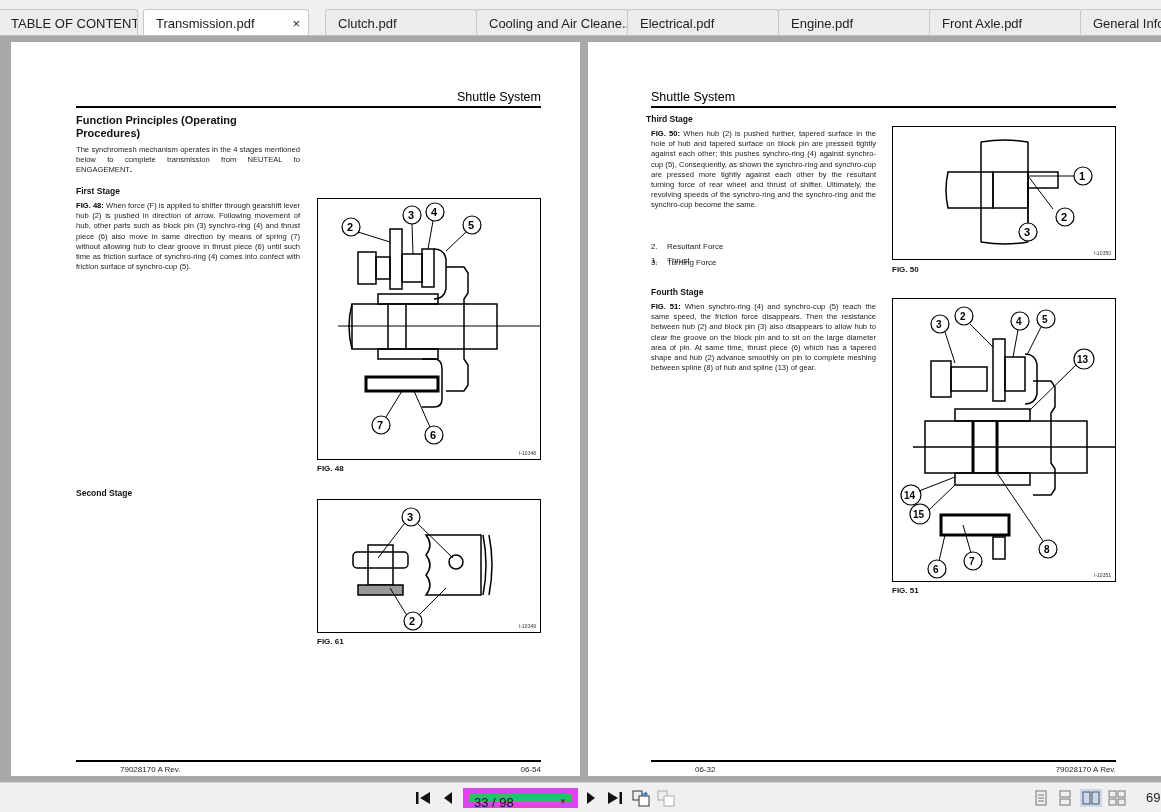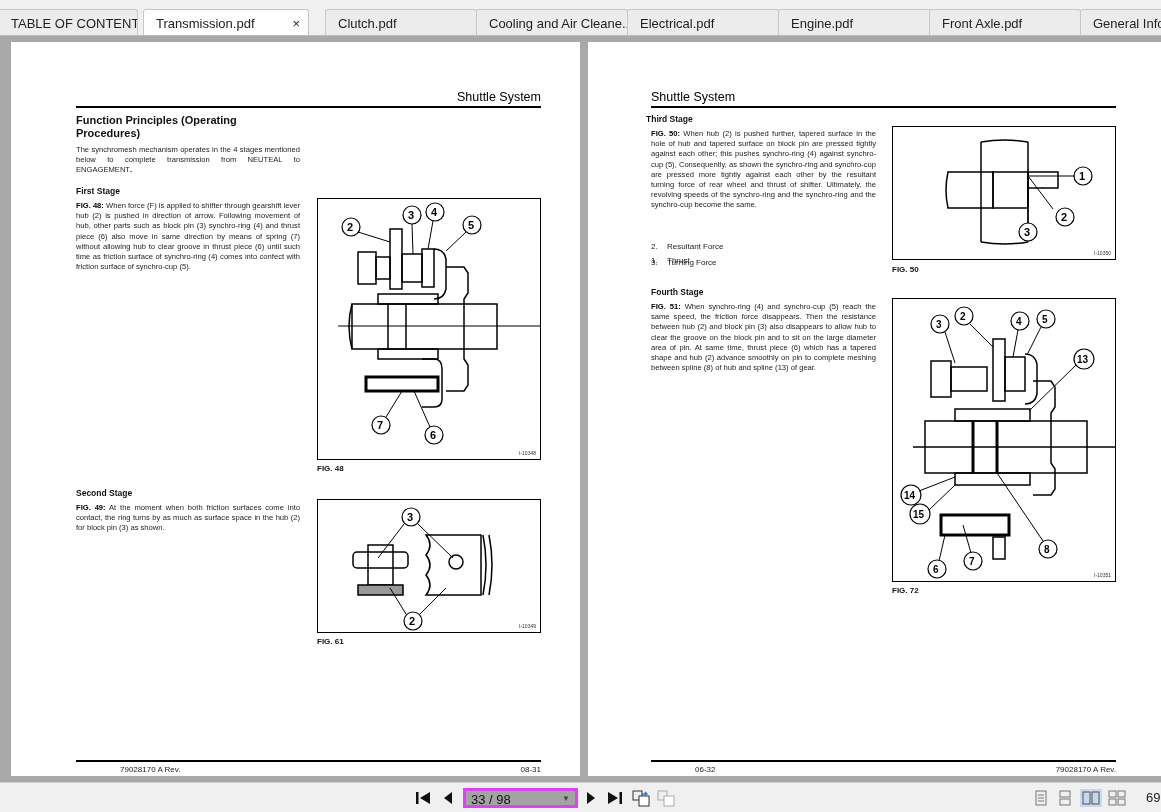--- a/index.html
+++ b/index.html
@@ -20,21 +20,21 @@
   .para b { font-weight: bold; color: #000; }
   .figbox { position: absolute; border: 1px solid #000; background: #fff; }
   .figcap { position: absolute; font-size: 8px; font-weight: bold; color: #111; }
   .figid { position: absolute; font-size: 5px; color: #333; }
   .foot-rule { position: absolute; height: 2px; background: #000; }
   .foot { position: absolute; font-size: 8px; color: #222; margin-left: 44px; }
   .listitem { position: absolute; font-size: 8px; color: #222; }
   .listitem .num { display: inline-block; width: 16px; }
   .toolbar { position: absolute; left: 0; top: 782px; width: 1161px; height: 30px; background: #f0f0f0; border-top: 1px solid #d0d0d0; }
   .tbtn { position: absolute; top: 6px; width: 18px; height: 18px; display: flex; align-items: center; justify-content: center; font-size: 14px; color: #111; }
-  .pagebox { position: absolute; left: 463px; top: 5px; width: 115px; height: 20px; background: #a3a3a3; border: 3px solid #d946ef; font-size: 13px; padding: 1px 0 0 5px; color: #111; }
+  .pagebox { position: absolute; left: 463px; top: 5px; width: 115px; height: 20px; background: #22c55e; border: 6px solid #d946ef; font-size: 13px; padding: 1px 0 0 5px; color: #111; }
   .pagebox .dd { position: absolute; right: 5px; top: 3px; font-size: 8px; color: #444; }
   .zoomtxt { position: absolute; left: 1146px; top: 7px; font-size: 13px; color: #222; }
   svg { position: absolute; }
 </style>
 </head>
 <body>
 
 <div class="tabbar">
   <div class="tab" style="left:-2px;width:140px;"><span>TABLE OF CONTENT....</span></div>
   <div class="tab active" style="left:143px;width:166px;"><span>Transmission.pdf</span><span class="close">×</span></div>
@@ -97,21 +97,20 @@
             <line x1="148" y1="33" x2="128" y2="52"></line>
           <line x1="68" y1="218" x2="84" y2="192"></line>
             <line x1="112" y1="228" x2="96" y2="192"></line>
         </g>
       </svg>
       <div class="figid" style="right:4px;bottom:3px;">I-10348</div>
     </div>
     <div class="figcap" style="left:306px;top:422px;">FIG. 48</div>
 
     <div class="h3" style="left:65px;top:446px;">Second Stage</div>
-    <div class="para" style="left:65px;top:461px;width:224px;"><b>FIG. 49:</b><span> At the moment when both friction surfaces come into contact, the ring turns by as much as surface space in the hub (2) for block pin (3) as shown.</span></div>
 
     <div class="figbox" style="left:306px;top:457px;width:224px;height:134px;">
       <svg width="222" height="132" viewBox="0 0 222 132">
         <g fill="none" stroke="#000" stroke-width="1.5">
           <rect x="50" y="45" width="25" height="40"></rect>
           <rect x="35" y="52" width="55" height="16" rx="4"></rect>
           <path d="M40 85 h45 v10 h-45z" fill="#999"></path>
           <path d="M108 35 q8 10 0 20 q8 10 0 20 q8 10 0 20 h55 v-60z"></path>
           <circle cx="138" cy="62" r="7"></circle>
           <path d="M165 35 q6 30 0 60 M171 35 q6 30 0 60"></path>
@@ -128,21 +127,21 @@
           <line x1="88" y1="114" x2="72" y2="88"></line>
             <line x1="102" y1="114" x2="128" y2="88"></line>
         </g>
       </svg>
       <div class="figid" style="right:4px;bottom:3px;">I-10349</div>
     </div>
     <div class="figcap" style="left:306px;top:595px;">FIG. 61</div>
 
     <div class="foot-rule" style="left:65px;width:465px;top:718px;"></div>
     <div class="foot" style="left:65px;top:723px;">79028170 A Rev.</div>
-    <div class="foot" style="right:39px;top:723px;">08-31</div>
+    <div class="foot" style="right:39px;top:723px;">06-54</div>
   </div>
 
   <div class="page right">
     <div class="sec-title" style="left:63px;top:48px;">Shuttle System</div>
     <div class="hdr-rule" style="left:63px;width:465px;top:64px;"></div>
     <div class="h3" style="left:58px;top:72px;">Third Stage</div>
     <div class="para" style="left:63px;top:87px;width:225px;"><b>FIG. 50:</b><span> When hub (2) is pushed further, tapered surface in the hole of hub and tapered surface on block pin are pressed tightly against each other; this pushes synchro-ring (4) against synchro-cup (5), Consequently, as shown the synchro-ring and synchro-cup are pressed more tightly against each other by the resultant turning force of rear wheel and thrust of shifter. Ultimately, the revolving speeds of the synchro-ring and the synchro-ring and the synchro-cup become the same.</span></div>
 
     <div class="listitem" style="left:63px;top:184px;margin-top:30px;"><span class="num">1.</span><span>Thrust</span></div>
     <div class="listitem" style="left:63px;top:200px;"><span class="num">2.</span><span>Resultant Force</span></div>
@@ -226,21 +225,21 @@
           <line x1="183" y1="66" x2="136" y2="112"></line>
             <line x1="26" y1="192" x2="62" y2="178"></line>
           <line x1="36" y1="211" x2="62" y2="186"></line>
             <line x1="150" y1="242" x2="104" y2="174"></line>
           <line x1="46" y1="262" x2="52" y2="236"></line>
             <line x1="78" y1="254" x2="70" y2="226"></line>
         </g>
       </svg>
       <div class="figid" style="right:4px;bottom:3px;">I-10351</div>
     </div>
-    <div class="figcap" style="left:304px;top:544px;">FIG. 72</div>
+    <div class="figcap" style="left:304px;top:544px;">FIG. 51</div>
 
     <div class="foot-rule" style="left:63px;width:465px;top:718px;"></div>
     <div class="foot" style="left:63px;top:723px;">06-32</div>
     <div class="foot" style="right:45px;top:723px;">79028170 A Rev.</div>
   </div>
 </div>
 
 <div class="toolbar">
   <div class="tbtn" style="left:414px;">
     <svg width="16" height="14" viewBox="0 0 16 14" style="position:static">

